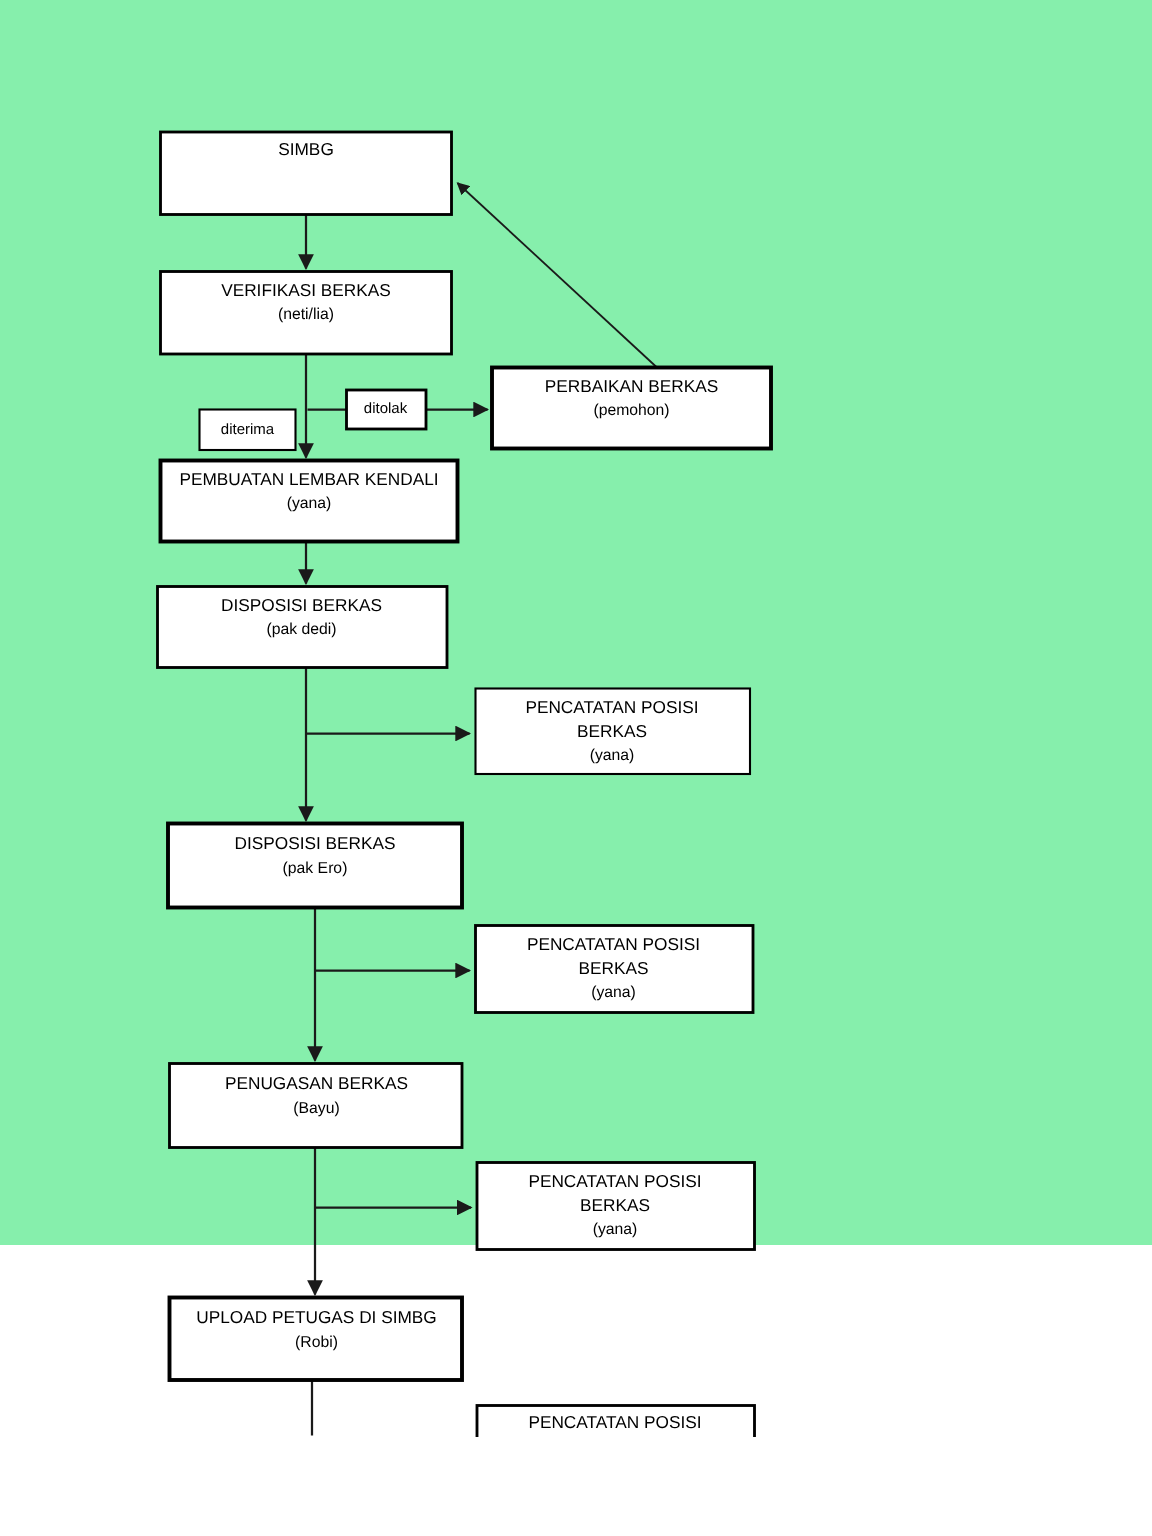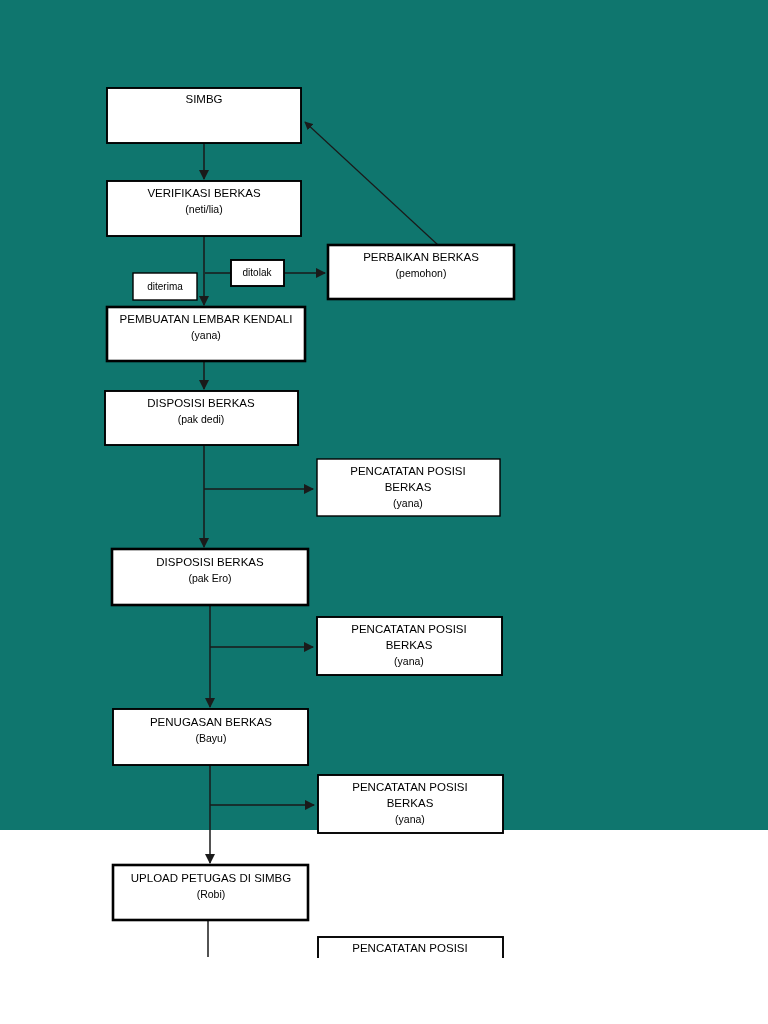--- a/index.html
+++ b/index.html
@@ -10,21 +10,21 @@
   body {
     width: 768px;
     height: 1024px;
     font-family: "Liberation Sans", sans-serif;
     overflow: hidden;
   }
   #flowchart-root {
     position: relative;
     width: 768px;
     height: 830px;
-    background: #0f766e;
+    background: #86efac;
   }
   svg.flow-canvas {
     position: absolute;
     top: 0;
     left: 0;
     width: 768px;
     height: 1024px;
     display: block;
   }
   .node-rect {

